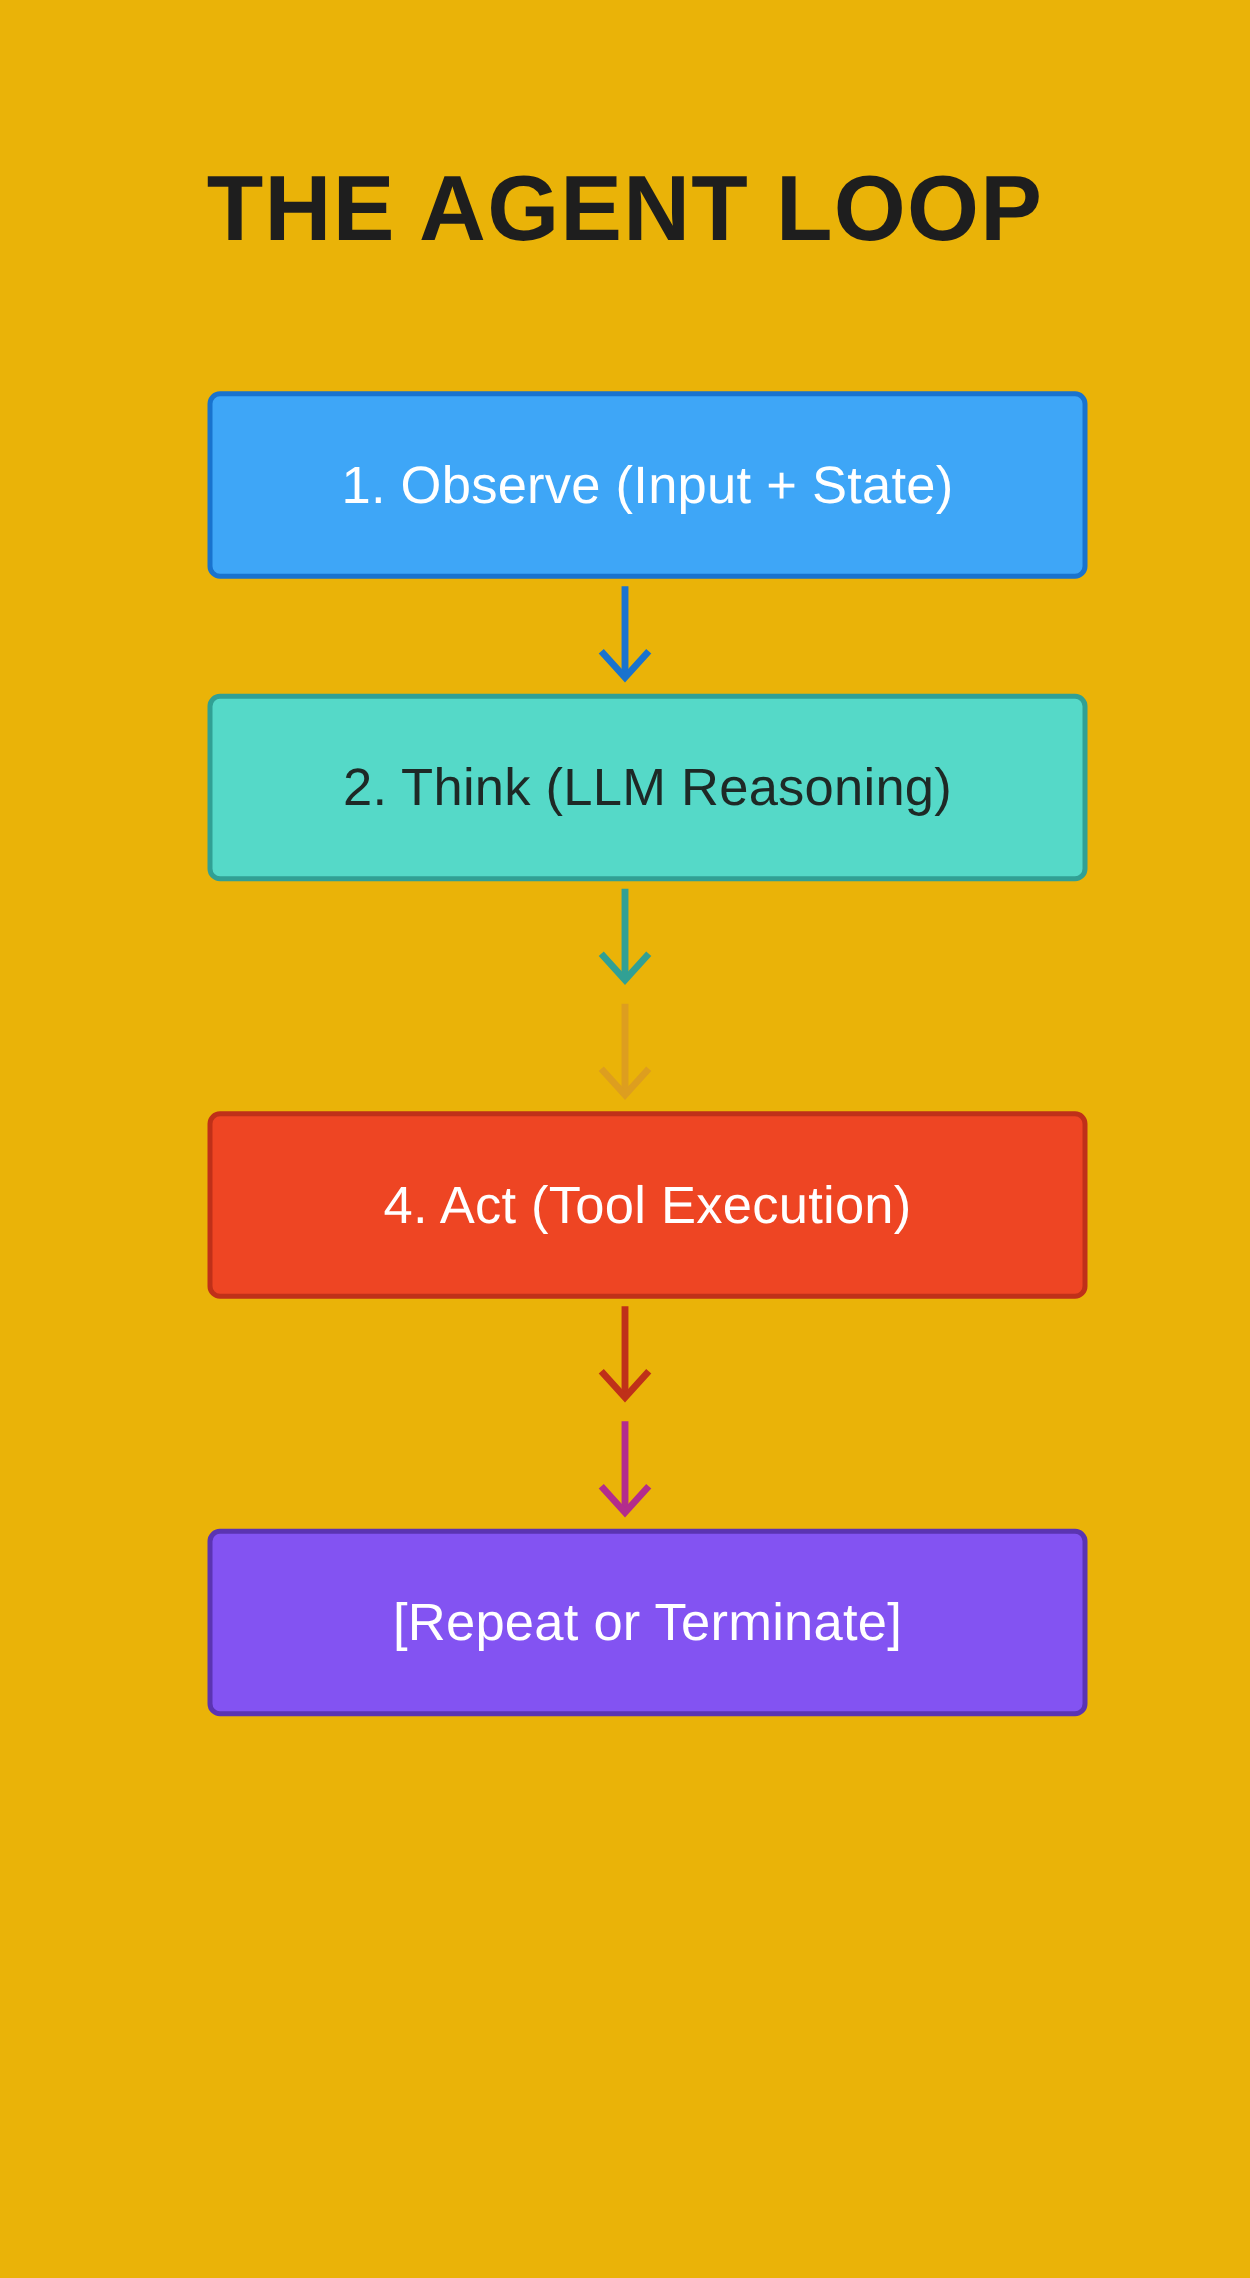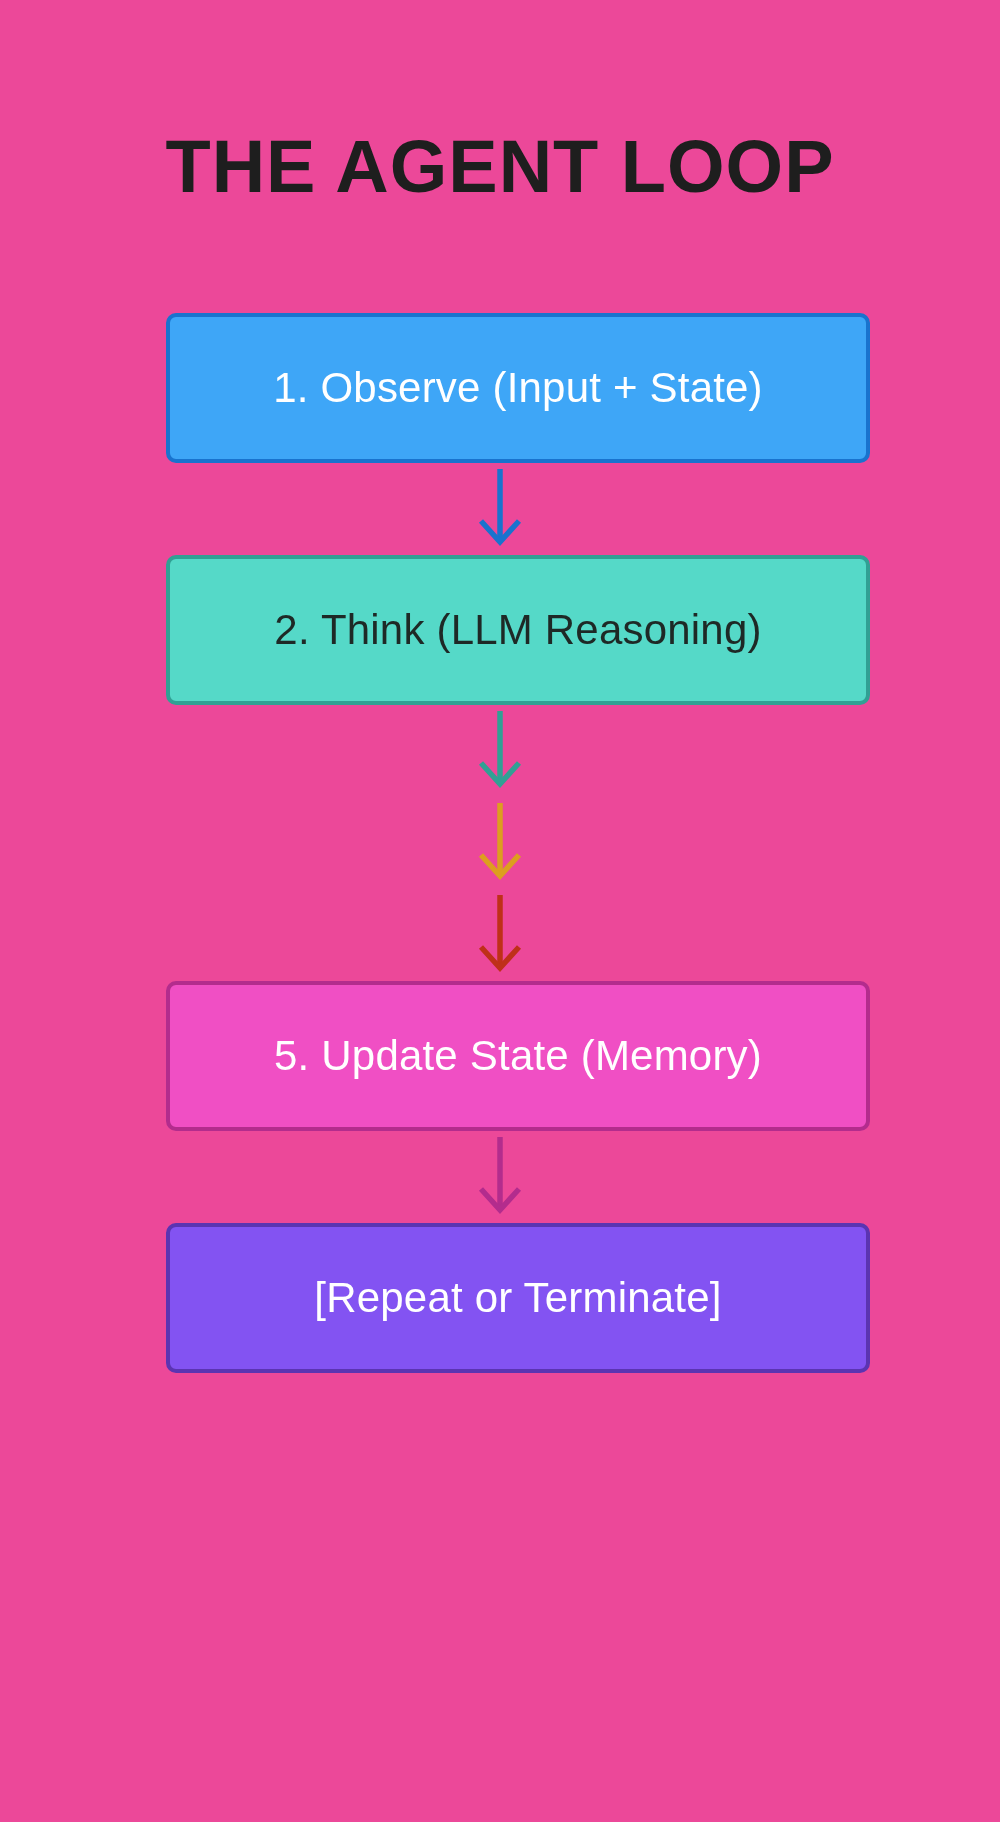--- a/index.html
+++ b/index.html
@@ -60,21 +60,21 @@
   .arrow path {
     fill: none;
     stroke-width: 5.5;
     stroke-linejoin: miter;
     stroke-linecap: butt;
   }
 </style>
 </head>
 <body>
 
-<div class="canvas" style="background: #ec4899;">
+<div class="canvas" style="background: #eab308;">
 
   <h1 class="title" style="color: rgb(30, 30, 30);">THE AGENT LOOP</h1>
 
   <div class="flow">
 
     <div class="step-box" style="background: rgb(62, 166, 247); border-color: rgb(25, 115, 206); color: rgb(255, 255, 255);">
       <span>1. Observe (Input + State)</span>
     </div>
 
     <svg class="arrow" viewBox="0 0 60 92" xmlns="http://www.w3.org/2000/svg" style="stroke: rgb(25, 115, 206);">
@@ -90,29 +90,29 @@
       <path d="M30 6 L30 78"></path>
       <path d="M11 58 L30 79 L49 58"></path>
     </svg>
 
 
     <svg class="arrow" viewBox="0 0 60 92" xmlns="http://www.w3.org/2000/svg" style="stroke: rgb(221, 158, 31);">
       <path d="M30 6 L30 78"></path>
       <path d="M11 58 L30 79 L49 58"></path>
     </svg>
 
+    <div class="step-box" style="background: rgb(238, 69, 35); border-color: rgb(191, 48, 25); color: rgb(255, 255, 255);">
+      <span>4. Act (Tool Execution)</span>
+    </div>
 
     <svg class="arrow" viewBox="0 0 60 92" xmlns="http://www.w3.org/2000/svg" style="stroke: rgb(191, 48, 25);">
       <path d="M30 6 L30 78"></path>
       <path d="M11 58 L30 79 L49 58"></path>
     </svg>
 
-    <div class="step-box" style="background: rgb(240, 79, 196); border-color: rgb(179, 44, 141); color: rgb(255, 255, 255);">
-      <span>5. Update State (Memory)</span>
-    </div>
 
     <svg class="arrow" viewBox="0 0 60 92" xmlns="http://www.w3.org/2000/svg" style="stroke: rgb(179, 44, 141);">
       <path d="M30 6 L30 78"></path>
       <path d="M11 58 L30 79 L49 58"></path>
     </svg>
 
     <div class="step-box" style="background: rgb(131, 83, 242); border-color: rgb(91, 52, 178); color: rgb(255, 255, 255);">
       <span>[Repeat or Terminate]</span>
     </div>
 

